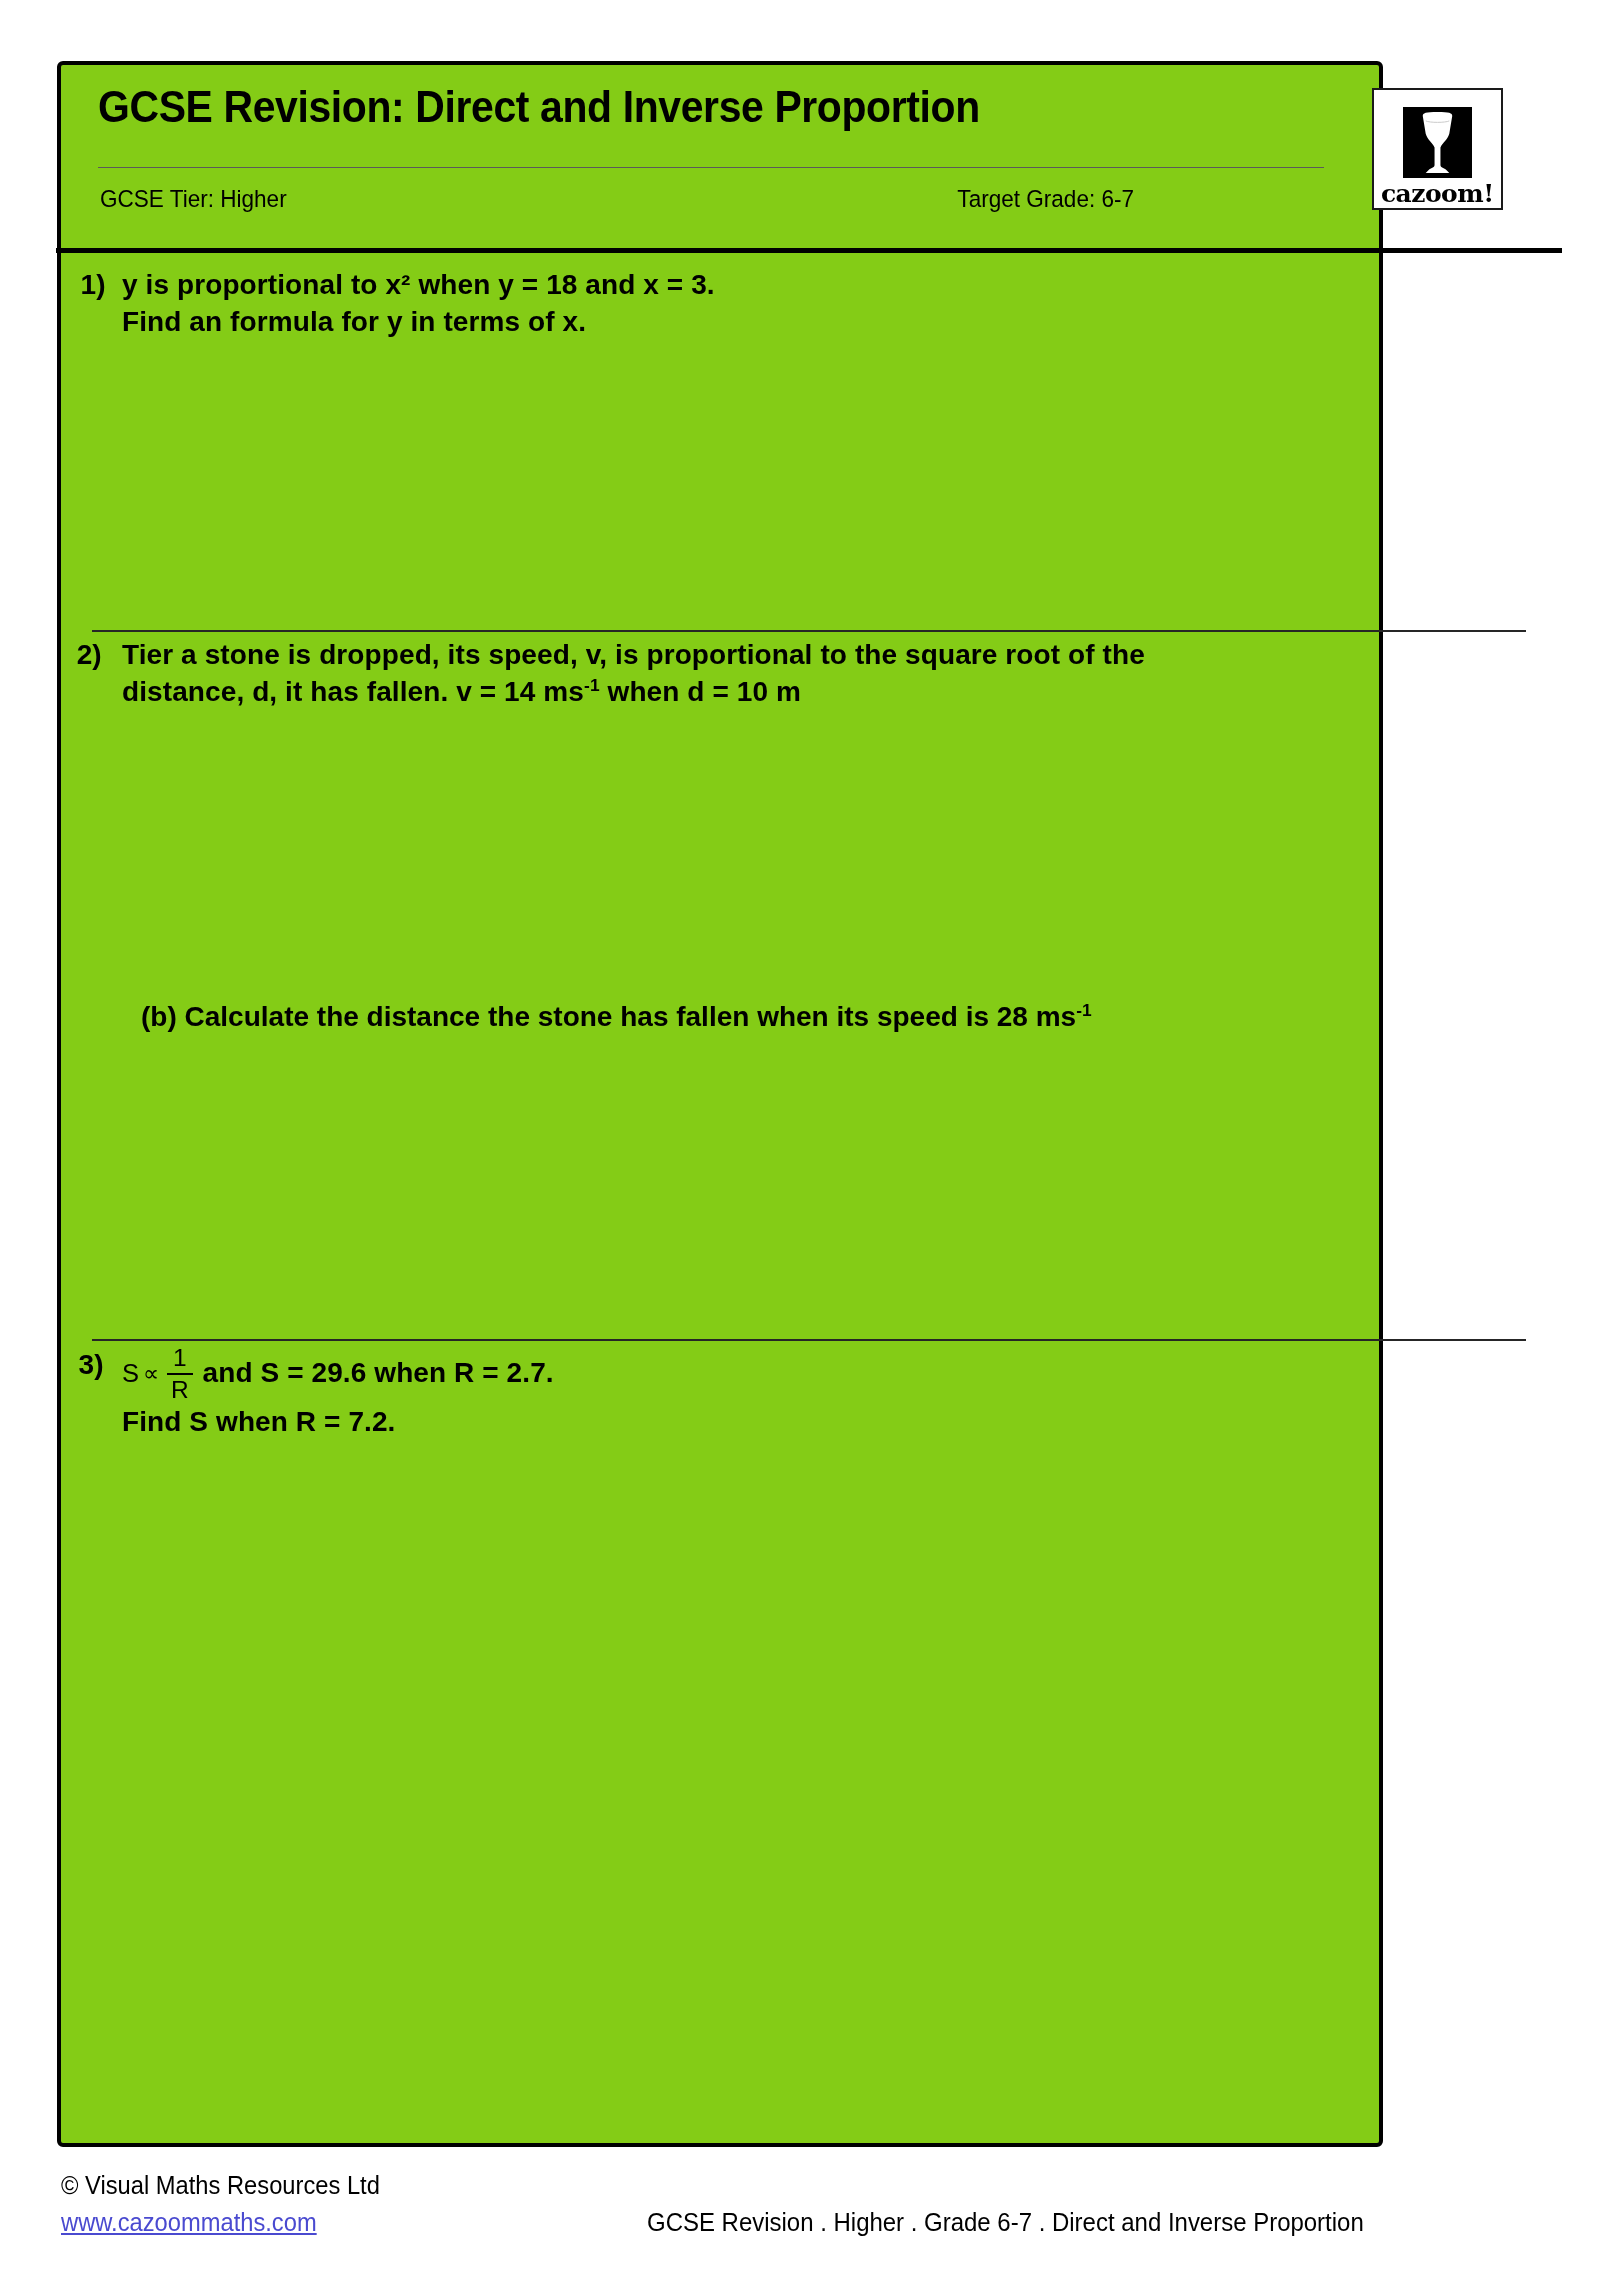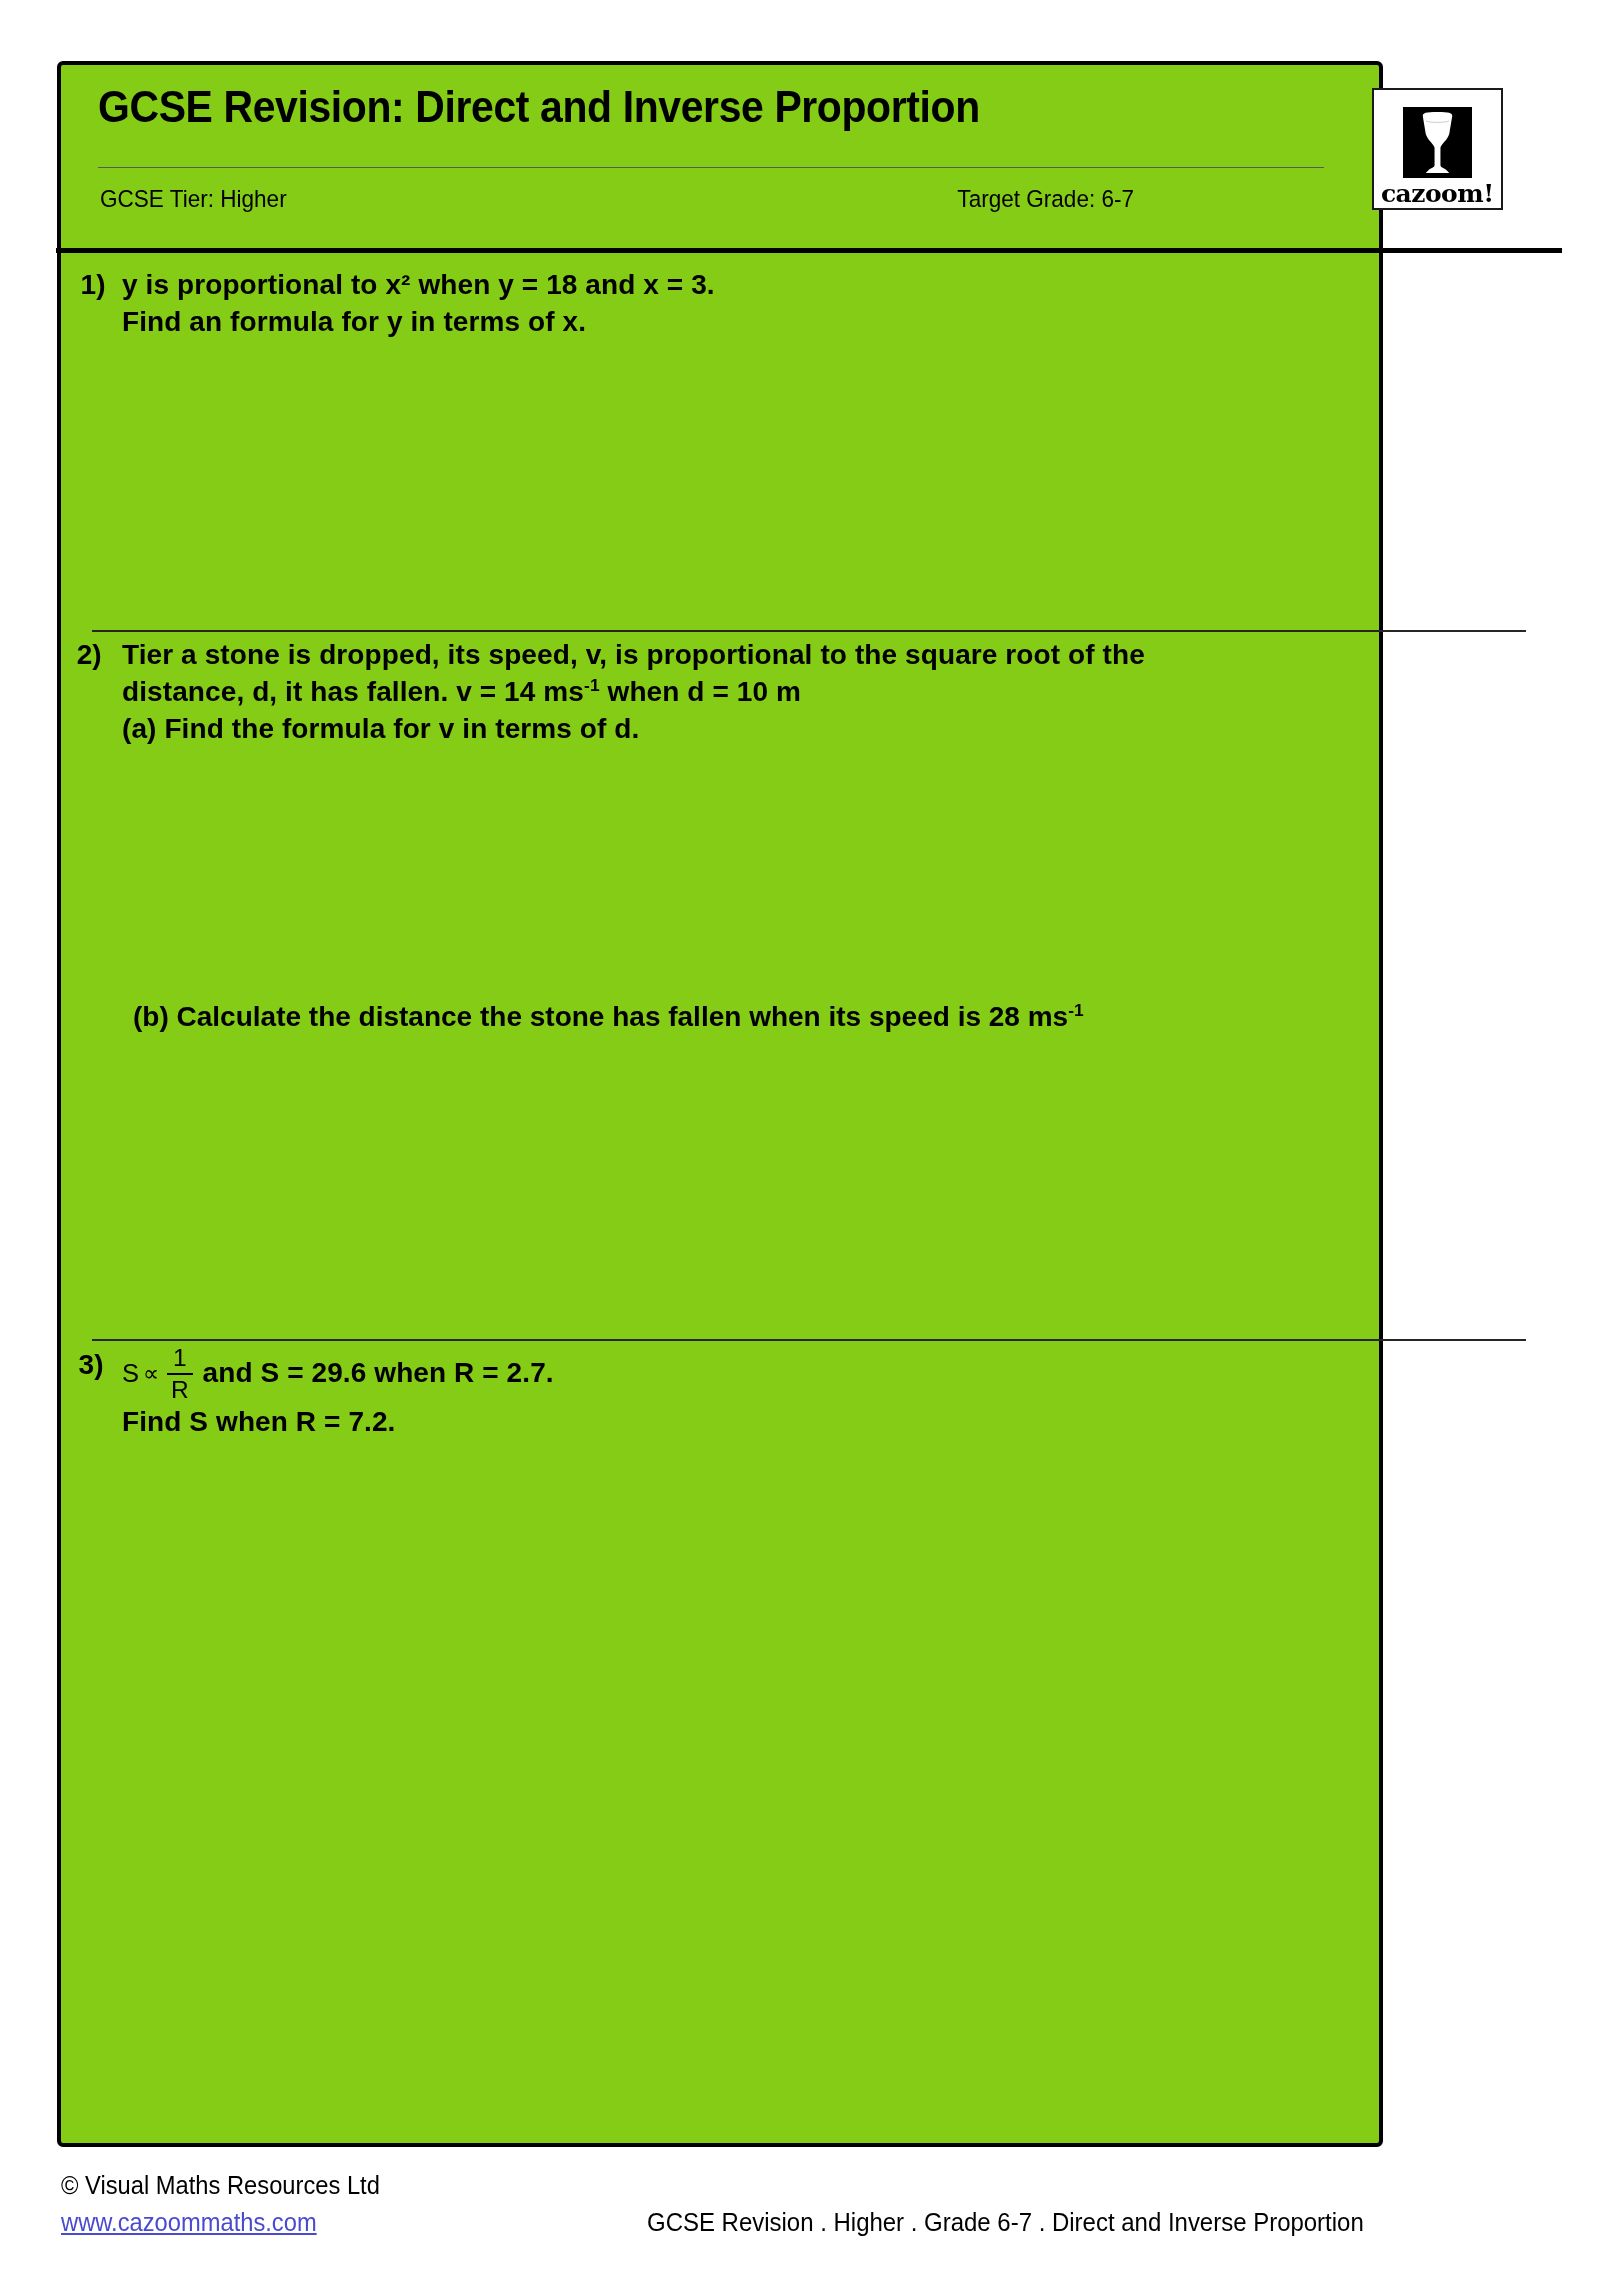--- a/index.html
+++ b/index.html
@@ -161,21 +161,21 @@
     line-height: 0;
   }
 
   #question-1 { top: 201px; }
   #question-1 .q-number { padding-left: 19.6px; }
 
   #question-2 { top: 571px; }
   #question-2 .q-number { padding-left: 15.7px; }
   #q2-part-b {
     position: absolute;
-    left: 72px;
+    left: 80px;
     top: 933px;
     font-size: 28px;
     font-weight: bold;
     line-height: 37px;
     white-space: nowrap;
   }
 
   #question-3 { top: 1281px; }
   #question-3 .q-number { padding-left: 17.6px; }
 
@@ -305,21 +305,20 @@
   </div>
 
   <div class="separator" id="separator-1"></div>
 
   <div class="question" id="question-2">
     <div class="q-row">
       <div class="q-number">2)</div>
       <div class="q-body">
         <div class="q-line">Tier a stone is dropped, its speed, v, is proportional to the square root of the</div>
         <div class="q-line sub"><span>distance, d, it has fallen. v = 14 ms</span><sup>-1</sup><span> when d = 10 m</span></div>
-        <div class="q-line sub">(a) Find the formula for v in terms of d.</div>
       </div>
     </div>
   </div>
 
   <div id="q2-part-b"><span>(b) Calculate the distance the stone has fallen when its speed is 28 ms</span><sup>-1</sup></div>
 
   <div class="separator" id="separator-2"></div>
 
   <div class="question" id="question-3">
     <div class="q-row">

